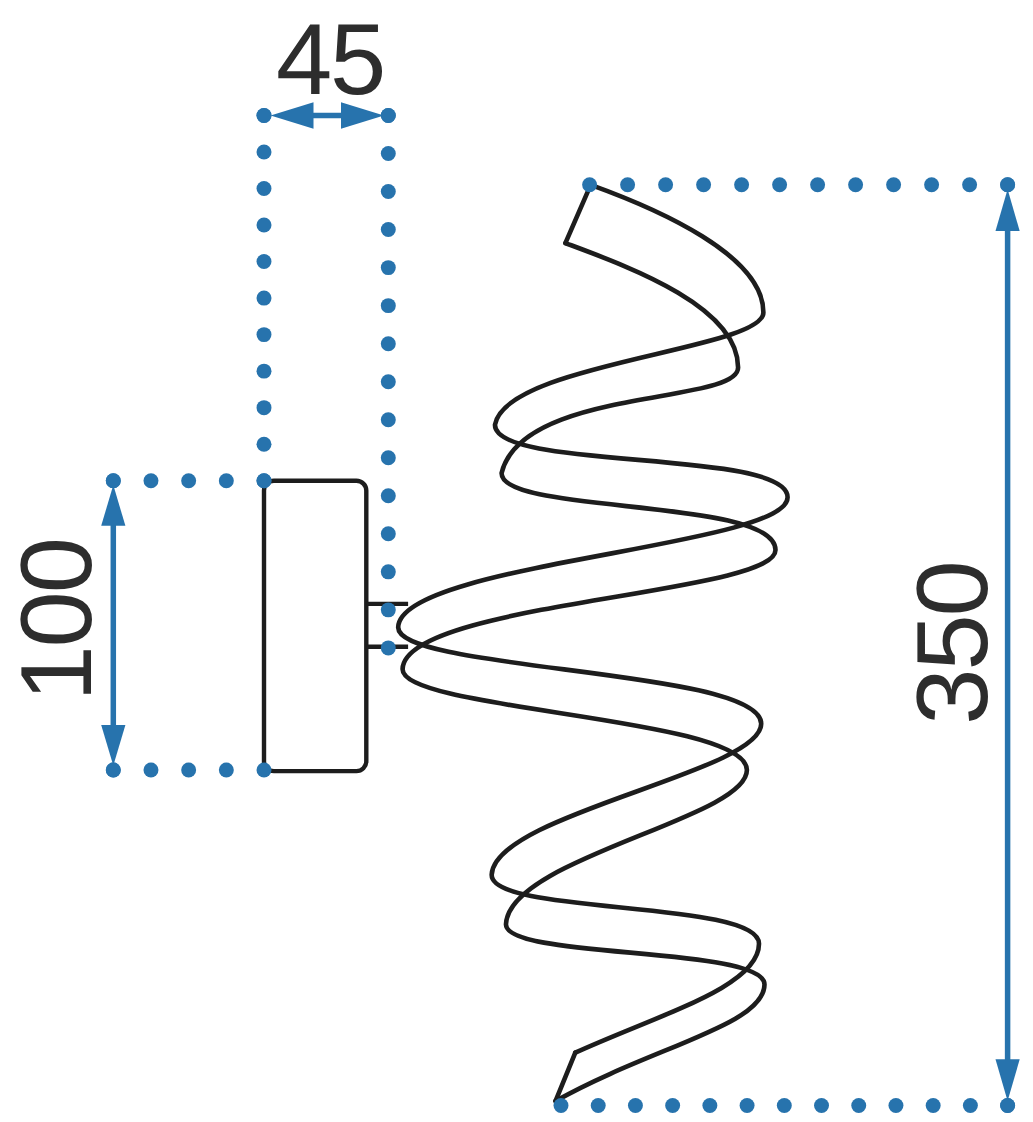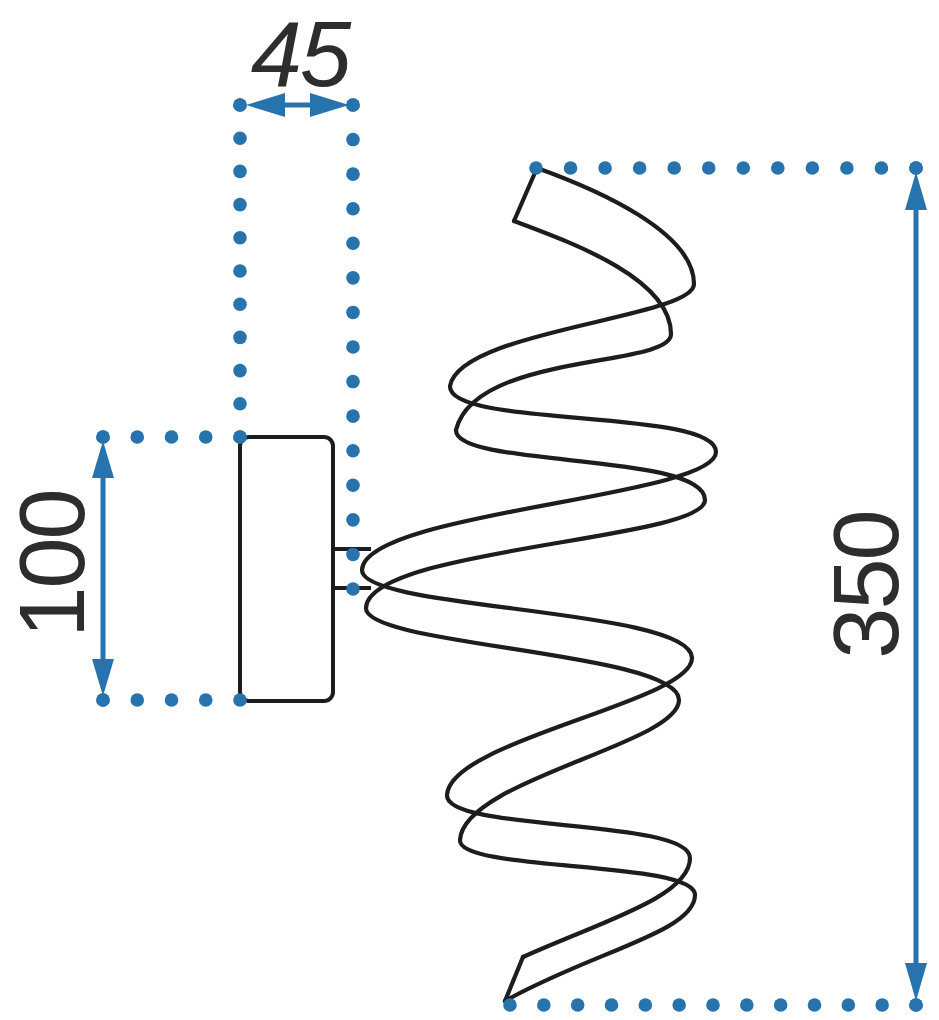--- a/index.html
+++ b/index.html
@@ -1,21 +1,21 @@
 <!DOCTYPE html>
 <html><head>
 <meta charset="utf-8">
 <style>
   html,body{margin:0;padding:0;background:#ffffff;}
   #stage{position:relative;width:939px;height:1020px;background:#ffffff;overflow:hidden;
          font-family:"Liberation Sans", sans-serif;}
   #stage svg{position:absolute;left:0;top:0;}
   .dim-label{position:absolute;color:#2d2d2d;font-size:92px;font-weight:400;
              letter-spacing:-2px;line-height:1;white-space:nowrap;user-select:none;}
-  .dim-label.horiz{transform:translate(-50%,-50%);font-style:italic;}
+  .dim-label.horiz{transform:translate(-50%,-50%);}
   .dim-label.vert{transform:translate(-50%,-50%) rotate(-90deg);}
 </style>
 </head>
 <body>
 
 <div id="stage">
 
   <svg id="canvas" width="939" height="1020" viewBox="0 0 939 1020">
 
     <g fill="none" stroke="#1d1d1d" stroke-width="4">

